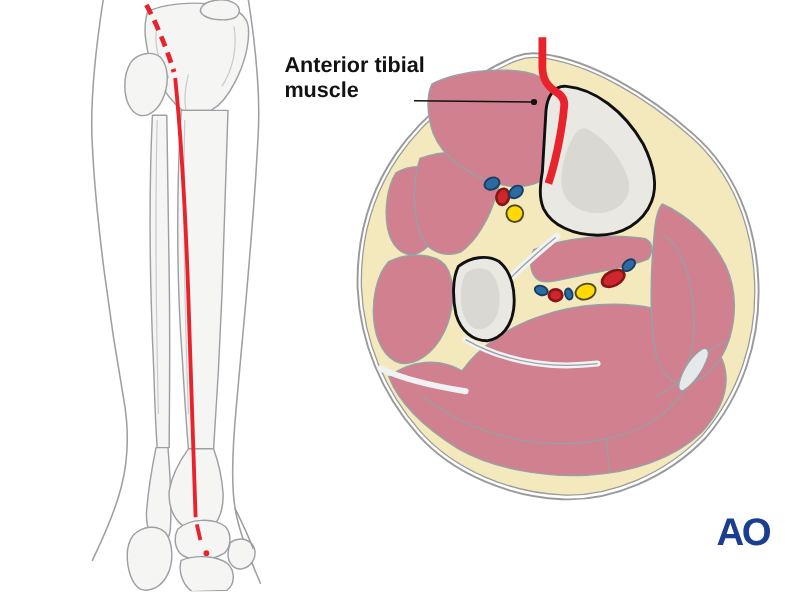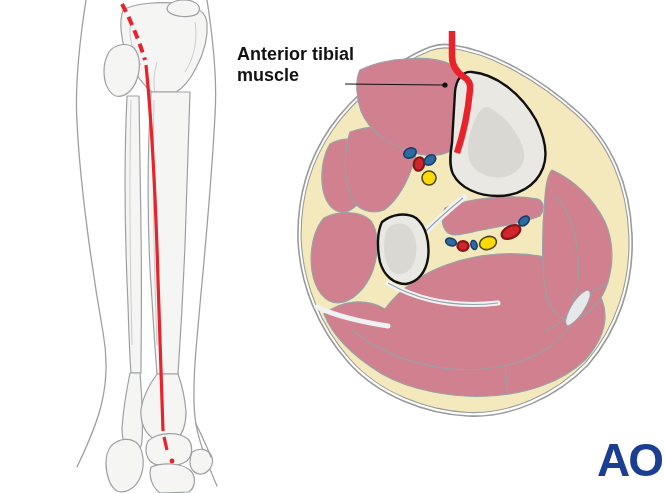--- a/index.html
+++ b/index.html
@@ -24,22 +24,22 @@
   .sliver{fill:#e5e9ea;stroke:var(--fascia-line);stroke-width:1;}
   
   .sketch{fill:none;stroke:var(--sketch-line);stroke-width:1.3;stroke-linecap:round;}
   .sketch-fill{fill:var(--sketch-fill);stroke:var(--sketch-line);stroke-width:1.2;stroke-linejoin:round;}
   .sketch-faint{fill:none;stroke:var(--sketch-faint);stroke-width:1;}
   .muscle-label{
     position:absolute;left:237px;top:44px;width:125px;
     font-size:18px;font-weight:700;line-height:21px;color:var(--label-text);
   }
   .ao-logo{
-    position:absolute;left:597px;top:437px;
-    font-size:46px;font-weight:700;line-height:1;letter-spacing:-2px;
+    position:absolute;left:597px;top:427px;
+    font-size:32px;font-weight:700;line-height:1;letter-spacing:-2px;
     color:var(--logo-blue);
   }
 </style>
 </head>
 <body>
 
 <div class="stage">
   <svg width="665" height="493" viewBox="0 0 665 493">
 
     <g>

